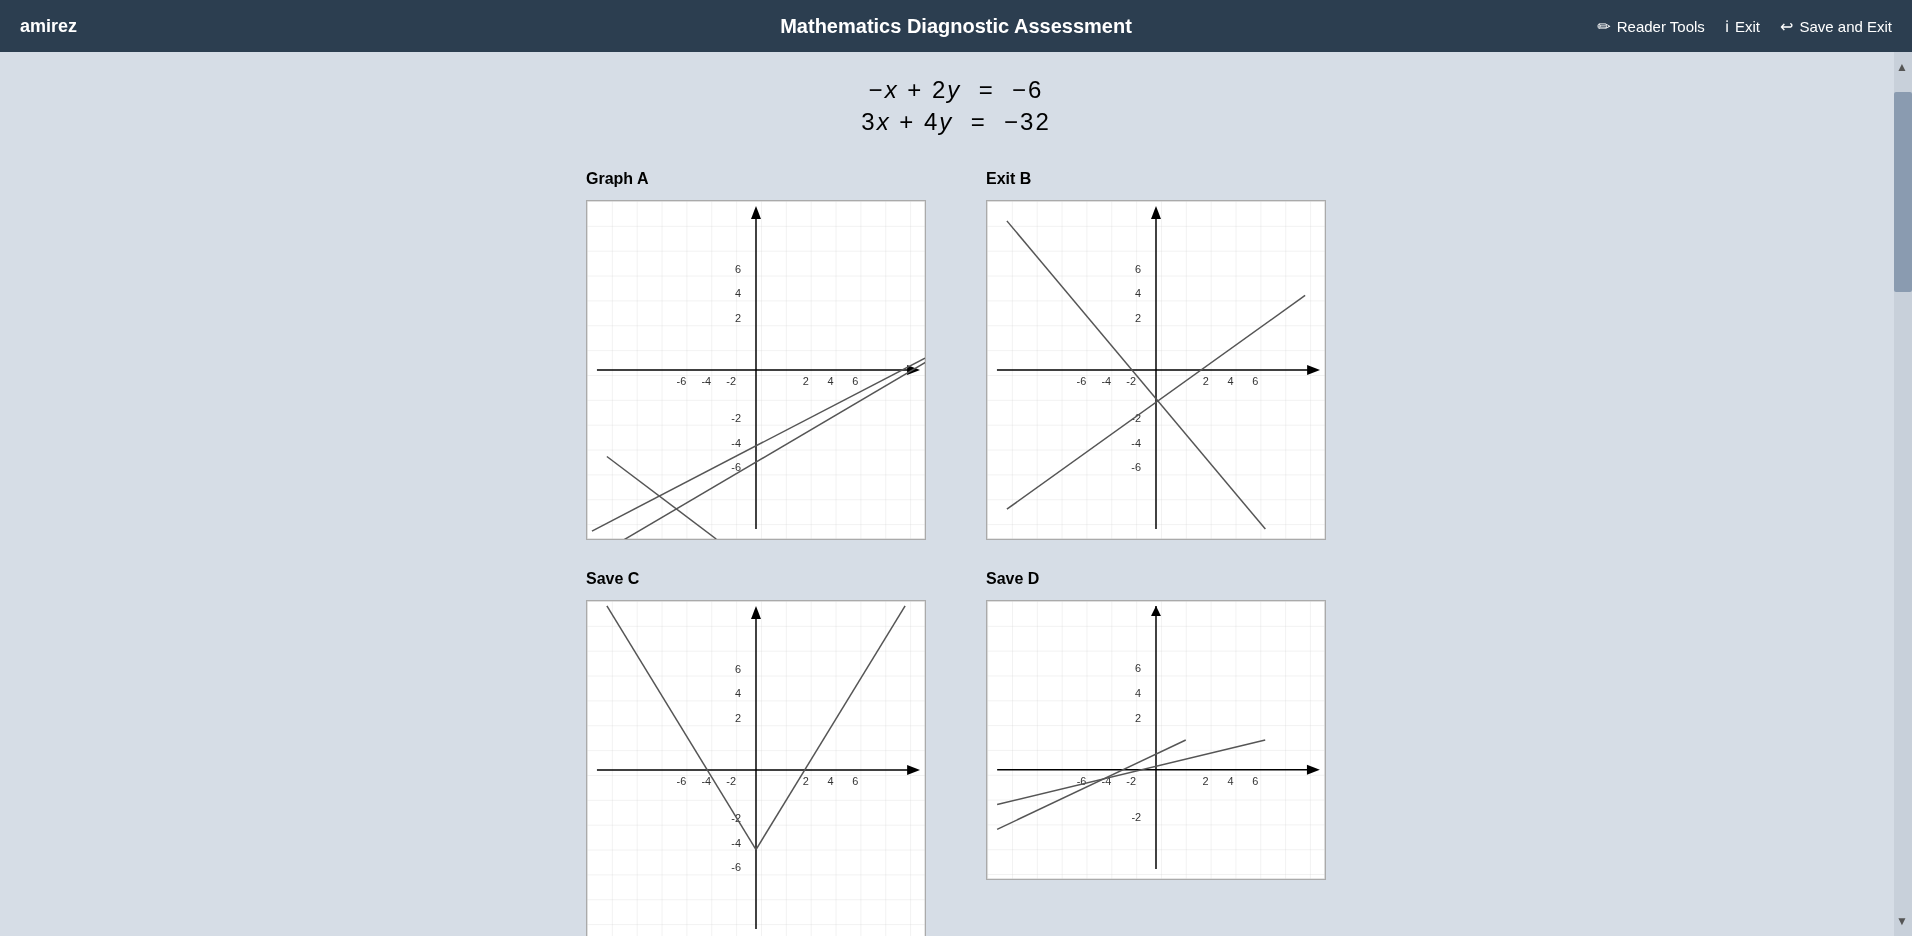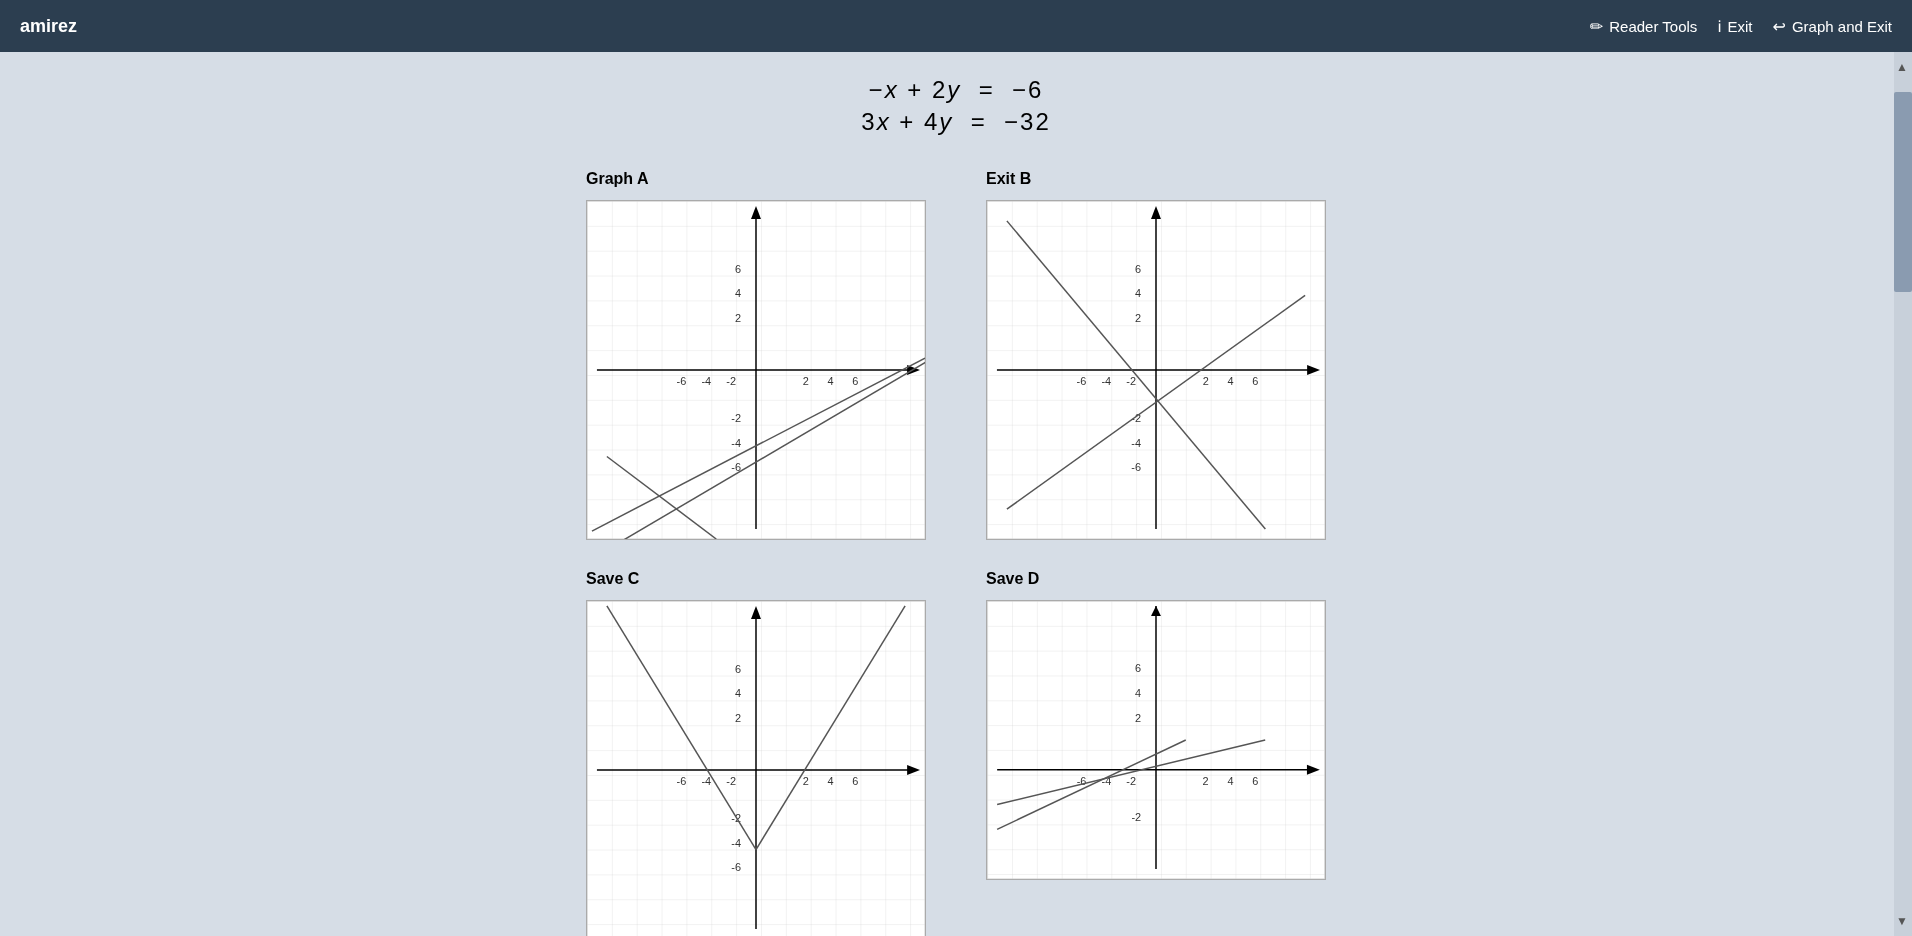--- a/index.html
+++ b/index.html
@@ -130,32 +130,33 @@
       bottom: 8px;
       color: #555;
       font-size: 12px;
     }
   </style>
 </head>
 <body>
 
 <div id="header">
   <span class="user-name">amirez</span>
+  <span class="title">Mathematics Diagnostic Assessment</span>
   <div class="header-actions">
     <button class="action-btn">
       <span class="icon">✏</span>
       <span>Reader Tools</span>
     </button>
     <button class="action-btn">
       <span class="icon">ℹ</span>
       <span>Exit</span>
     </button>
     <button class="action-btn">
       <span class="icon">↩</span>
-      <span>Graph and Exit</span>
+      <span>Save and Exit</span>
     </button>
   </div>
 </div>
 
 <div id="main">
 
   <div class="equations">
     <div class="eq-line">
       −<i>x</i> + 2<i>y</i> &nbsp;= &nbsp;−6
     </div>

